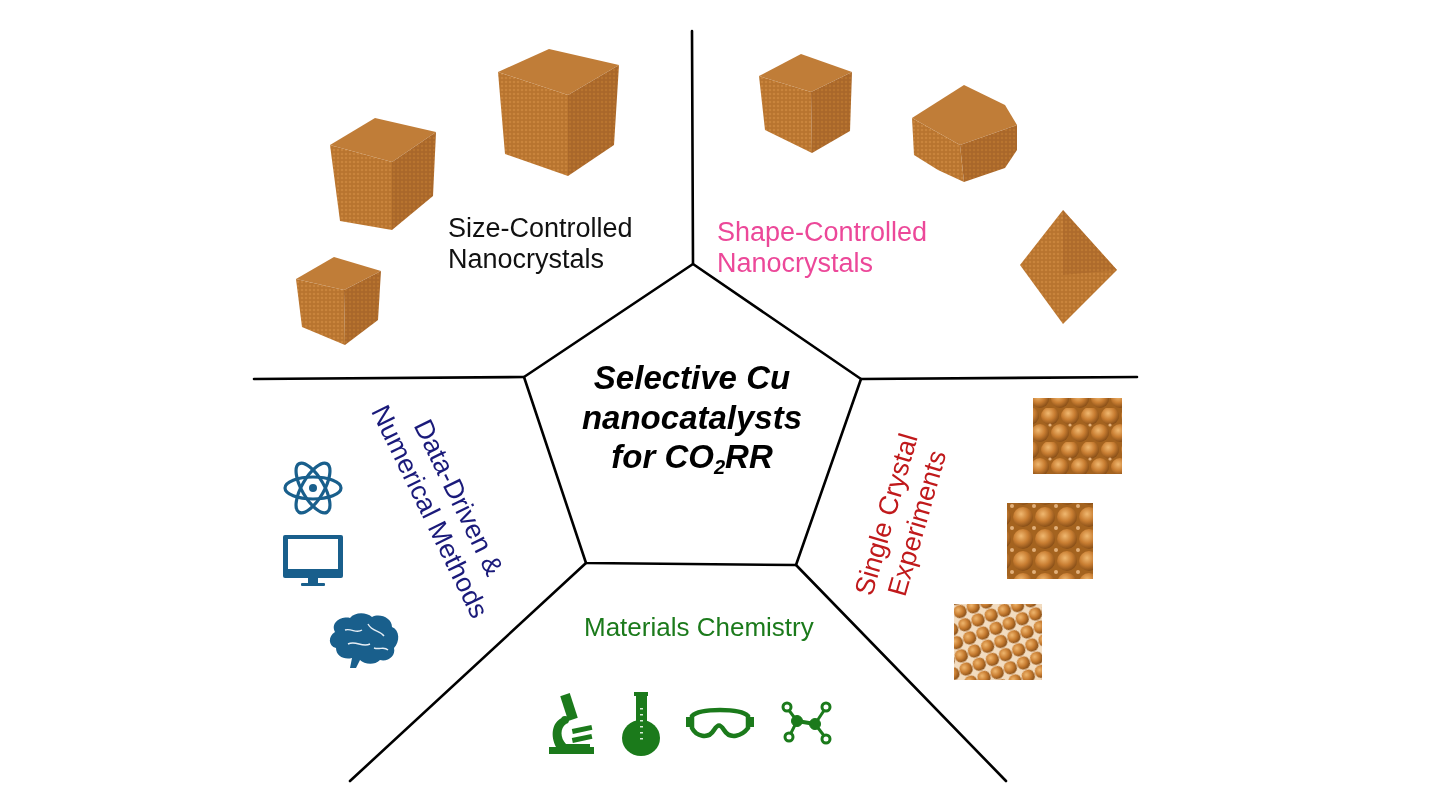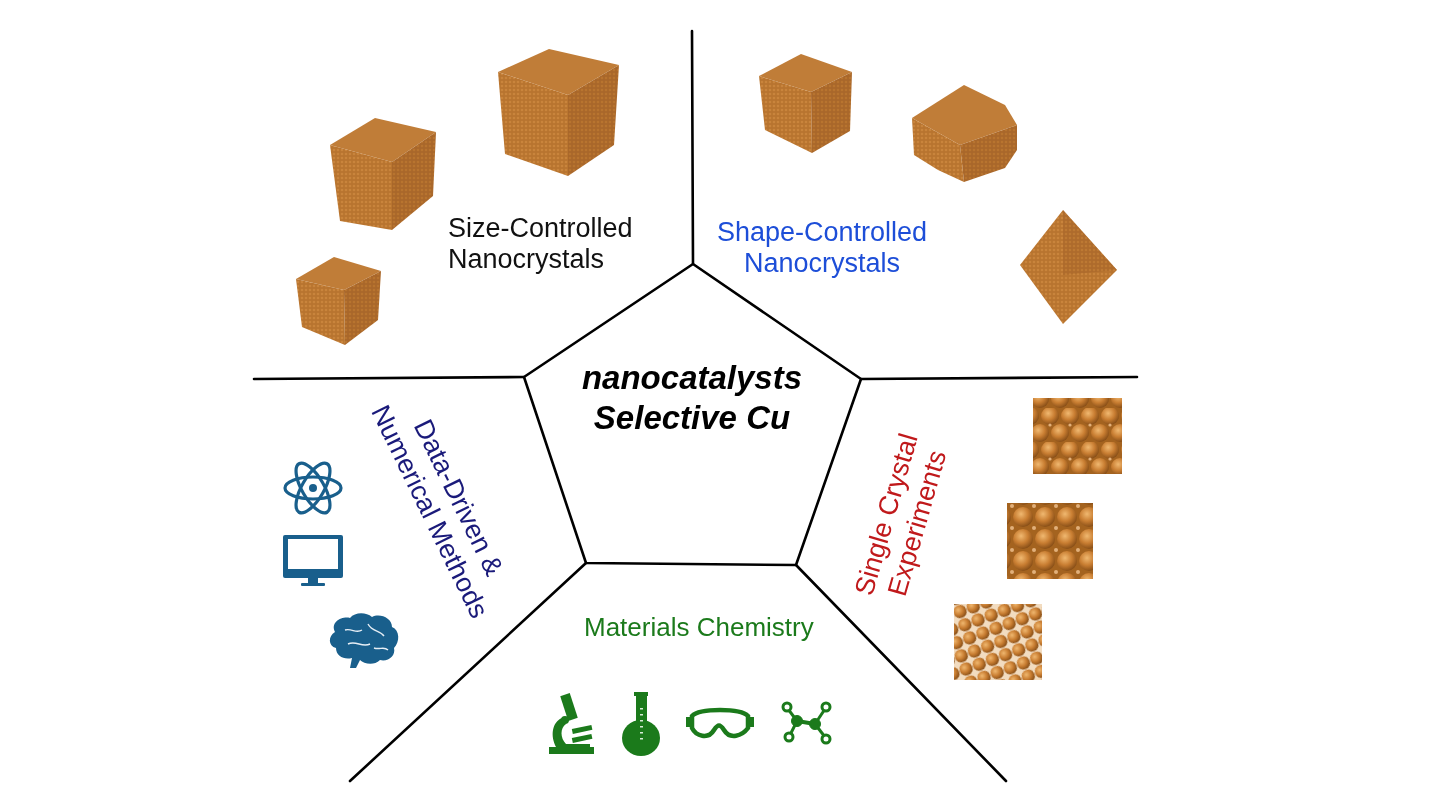--- a/index.html
+++ b/index.html
@@ -1,21 +1,21 @@
 <!DOCTYPE html>
 <html><head>
 <meta charset="utf-8">
 <style>
   html, body { margin: 0; padding: 0; background: #ffffff; }
   body { width: 1440px; height: 810px; position: relative; overflow: hidden;
          font-family: "Liberation Sans", sans-serif; }
   #canvas { position: absolute; left: 0; top: 0; width: 1440px; height: 810px; }
   .lbl { position: absolute; white-space: nowrap; line-height: 1.15; }
   .size-label { left: 448px; top: 213px; font-size: 27px; color: #111; }
-  .shape-label { left: 717px; top: 217px; font-size: 27px; color: #1d4ed8; text-align: center; }
+  .shape-label { left: 717px; top: 217px; font-size: 27px; color: #ec4899; text-align: left; }
   .center-title { left: 537px; top: 358px; width: 310px; text-align: center;
                   font-size: 33px; font-weight: bold; font-style: italic; color: #000; line-height: 1.2; }
   .center-title sub { font-size: 20px; vertical-align: -6px; }
   .mat-label { left: 556px; top: 613px; font-size: 26px; color: #1b7a1b; }
   .dd-label { left: 384px; top: 380px; font-size: 27px; color: #1a1a7a;
               transform-origin: 0 0; transform: translate(38px, 6px) rotate(64deg); text-align: center; line-height: 1.2; }
   .sc-label { left: 848px; top: 590px; font-size: 27px; color: #c0191b;
               transform-origin: 0 0; transform: rotate(-74deg); text-align: center; line-height: 1.2; }
 </style>
 </head>
@@ -169,22 +169,23 @@
   <div>Size-Controlled</div>
   <div>Nanocrystals</div>
 </div>
 
 <div class="lbl shape-label">
   <div>Shape-Controlled</div>
   <div>Nanocrystals</div>
 </div>
 
 <div class="lbl center-title">
+  <div>Selective Cu</div>
   <div>nanocatalysts</div>
-  <div>Selective Cu</div>
+  <div><span>for CO</span><sub>2</sub><span>RR</span></div>
 </div>
 
 <div class="lbl dd-label" style="color: rgb(26, 26, 122);">
   <div>Data-Driven &amp;</div>
   <div>Numerical Methods</div>
 </div>
 
 <div class="lbl mat-label" style="color: rgb(27, 122, 27); margin-left: 28px;">Materials Chemistry</div>
 
 <div class="lbl sc-label" style="color: rgb(192, 25, 27);">

